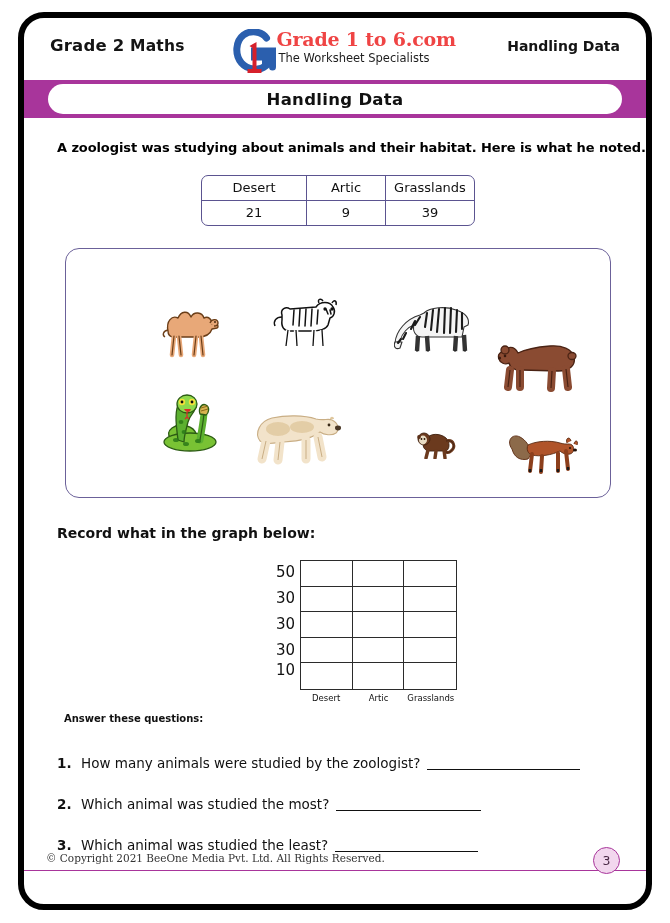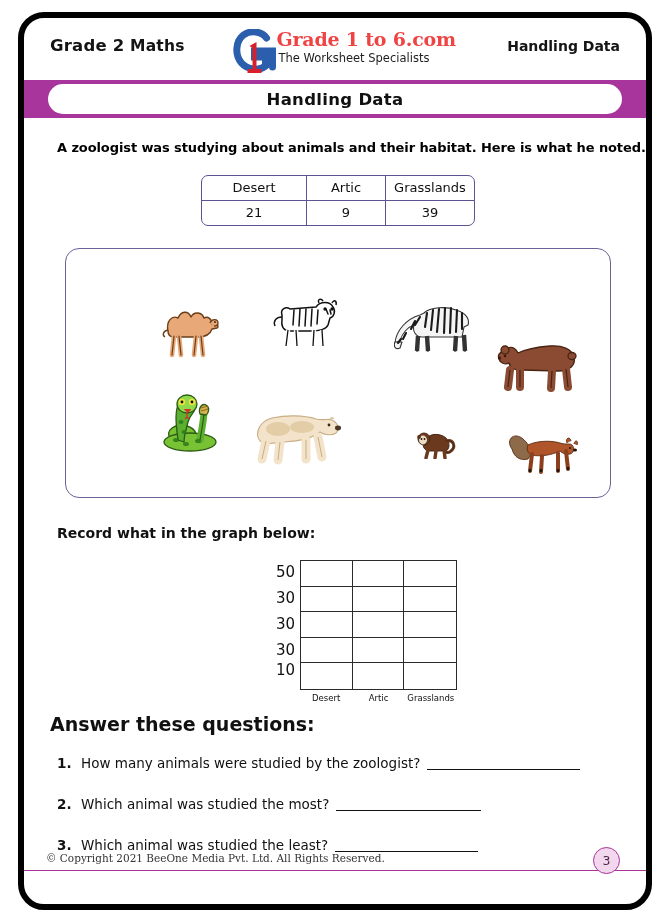--- a/index.html
+++ b/index.html
@@ -148,23 +148,23 @@
   }
   .gr-xlabs { position: absolute; left: 42px; top: 145px; width: 157px; display: flex; }
   .gr-xlab {
     flex: 1; text-align: center;
     font-family: "DejaVu Sans", sans-serif;
     font-size: 8.5px; color: #111;
   }
 
   
   .q-head {
-    position: absolute; left: 26px; top: 695px;
-    font-family: "DejaVu Sans", sans-serif;
-    font-size: 19px; font-weight: bold; color: #111;
+    position: absolute; left: 40px; top: 695px;
+    font-family: "DejaVu Sans", sans-serif;
+    font-size: 10px; font-weight: bold; color: #111;
   }
   .qrow {
     position: absolute; left: 33px;
     display: flex; align-items: baseline;
     font-family: "DejaVu Sans", sans-serif;
     font-size: 13.5px; color: #111;
     white-space: nowrap;
   }
   .q1 { top: 736px; }
   .q2 { top: 777px; }

